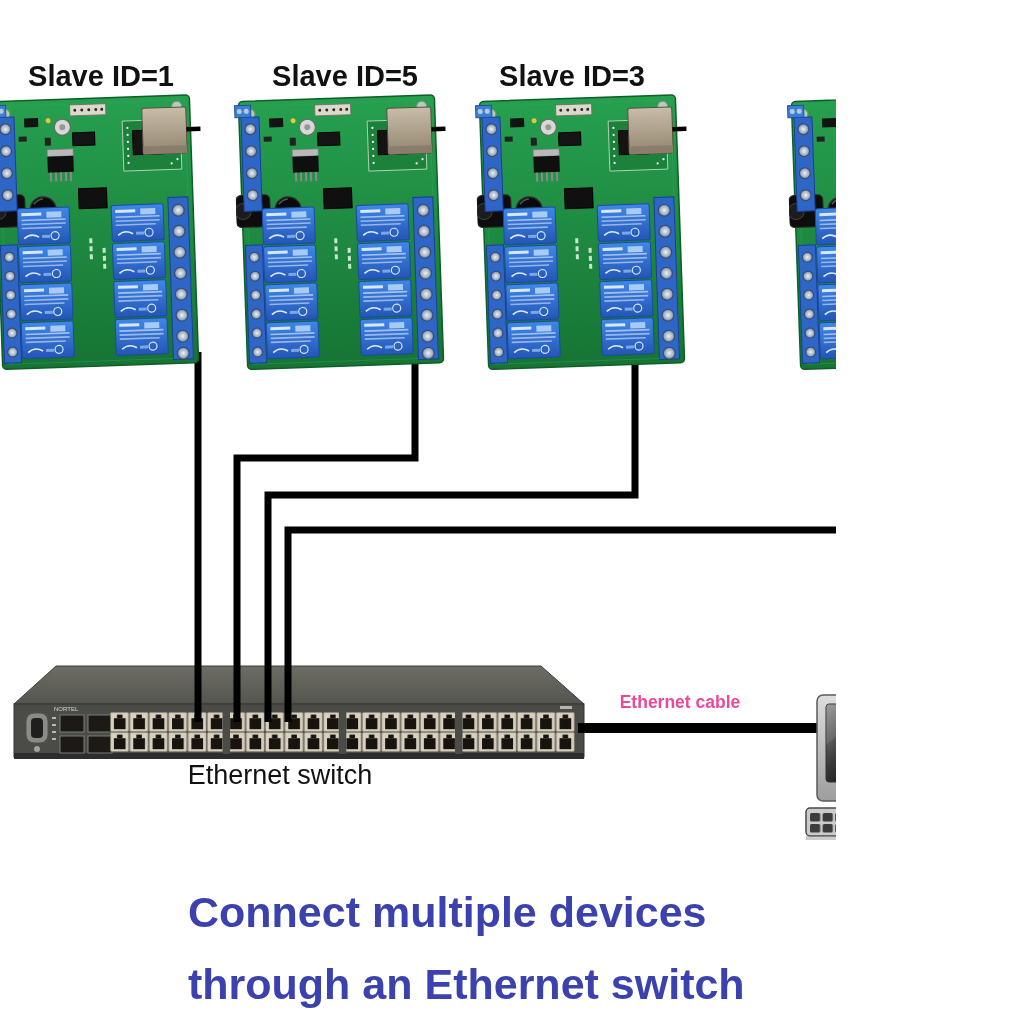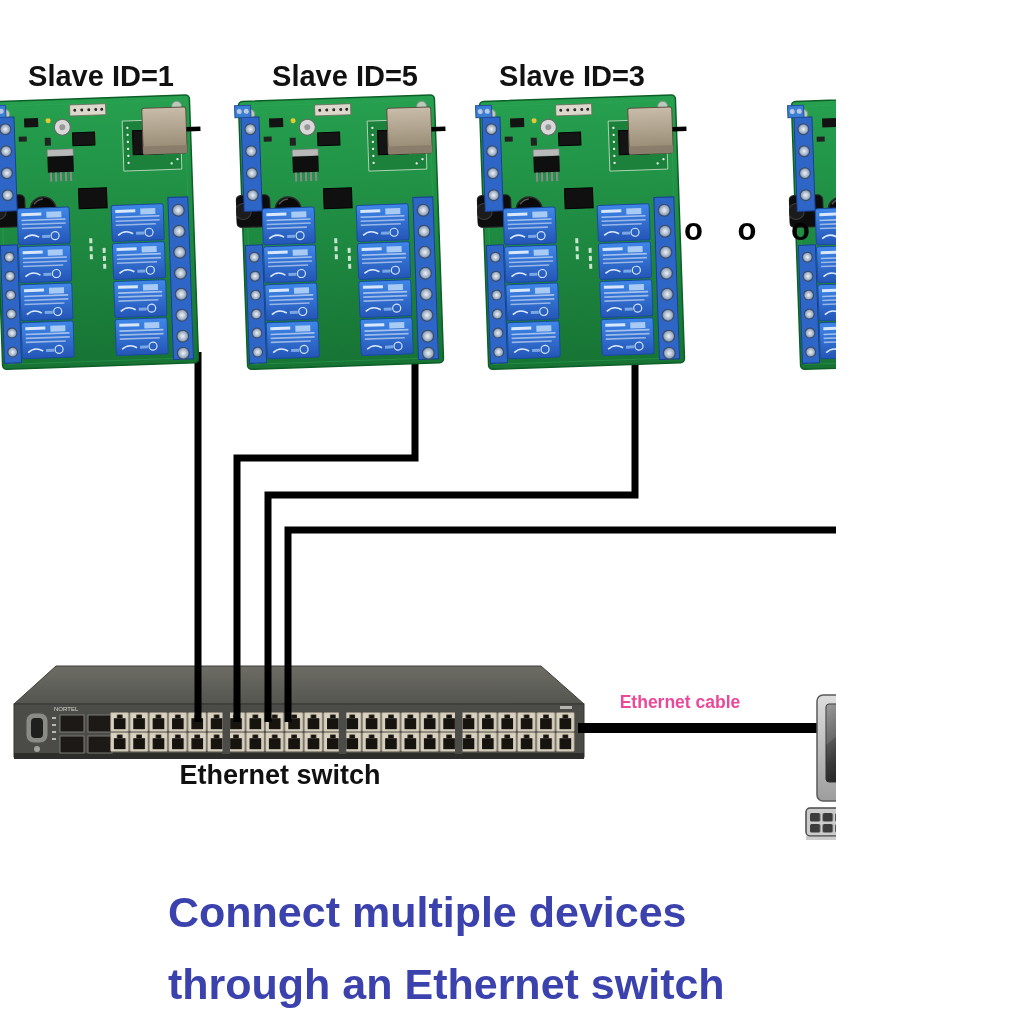--- a/index.html
+++ b/index.html
@@ -5,26 +5,26 @@
   html,body{margin:0;padding:0;background:#fff;}
   .stage{position:relative;width:836px;height:1024px;background:#ffffff;overflow:hidden;
          font-family:"Liberation Sans","DejaVu Sans",sans-serif;}
   .abs{position:absolute;}
   .slave-label{position:absolute;top:60px;width:220px;text-align:center;
                font-size:29px;font-weight:700;color:#111;letter-spacing:0px;}
   .board-svg{position:absolute;width:214px;height:272px;transform:rotate(-2deg);}
   .dots{position:absolute;left:684px;top:212px;font-size:31px;font-weight:700;color:#000;
         letter-spacing:13px;}
   .switch-label{position:absolute;left:80px;top:760px;width:400px;text-align:center;
-                font-size:27px;font-weight:700;color:#111;}
+                font-size:27px;font-weight:400;color:#111;}
   .cable-label{position:absolute;left:555px;top:692px;width:250px;text-align:center;
                font-size:17.5px;font-weight:700;color:#ec4899;}
   .pc-label{position:absolute;left:798px;top:653px;width:130px;text-align:center;
             font-size:30px;font-weight:700;color:#701a75;}
-  .caption{position:absolute;left:168px;font-weight:700;color:#3B42AE;font-size:43px;}
+  .caption{position:absolute;left:188px;font-weight:700;color:#3B42AE;font-size:43px;}
   .caption.l1{top:888px;}
   .caption.l2{top:960px;}
   svg{display:block;}
 </style>
 </head>
 <body>
 
 <div class="stage">
 
   <svg width="0" height="0" class="abs" aria-hidden="true">
@@ -229,21 +229,20 @@
       <use href="#relay-board"></use>
     </svg>
   <svg class="board-svg" style="left:790px;top:96px" viewBox="0 0 214 272">
       <use href="#relay-board"></use>
     </svg>
 
   <div class="slave-label" style="left:-9px">Slave ID=1</div>
   <div class="slave-label" style="left:235px">Slave ID=5</div>
   <div class="slave-label" style="left:462px">Slave ID=3</div>
 
-  <div class="dots">o o o</div>
 
   <div class="switch-label">Ethernet switch</div>
   <div class="cable-label">Ethernet cable</div>
 
   <svg class="abs" style="left:795px;top:650px" width="215" height="200" viewBox="0 0 215 200">
 
     <rect x="133" y="37" width="62" height="146" rx="3" fill="#151515" stroke="#3a3a3a"></rect>
     <rect x="139" y="43" width="44" height="134" fill="#1f1f1f" stroke="#000"></rect>
     <rect x="143" y="50" width="36" height="14" fill="#c9c9c9" stroke="#666"></rect>
     <rect x="143" y="74" width="36" height="5" fill="#9a9a9a"></rect>

